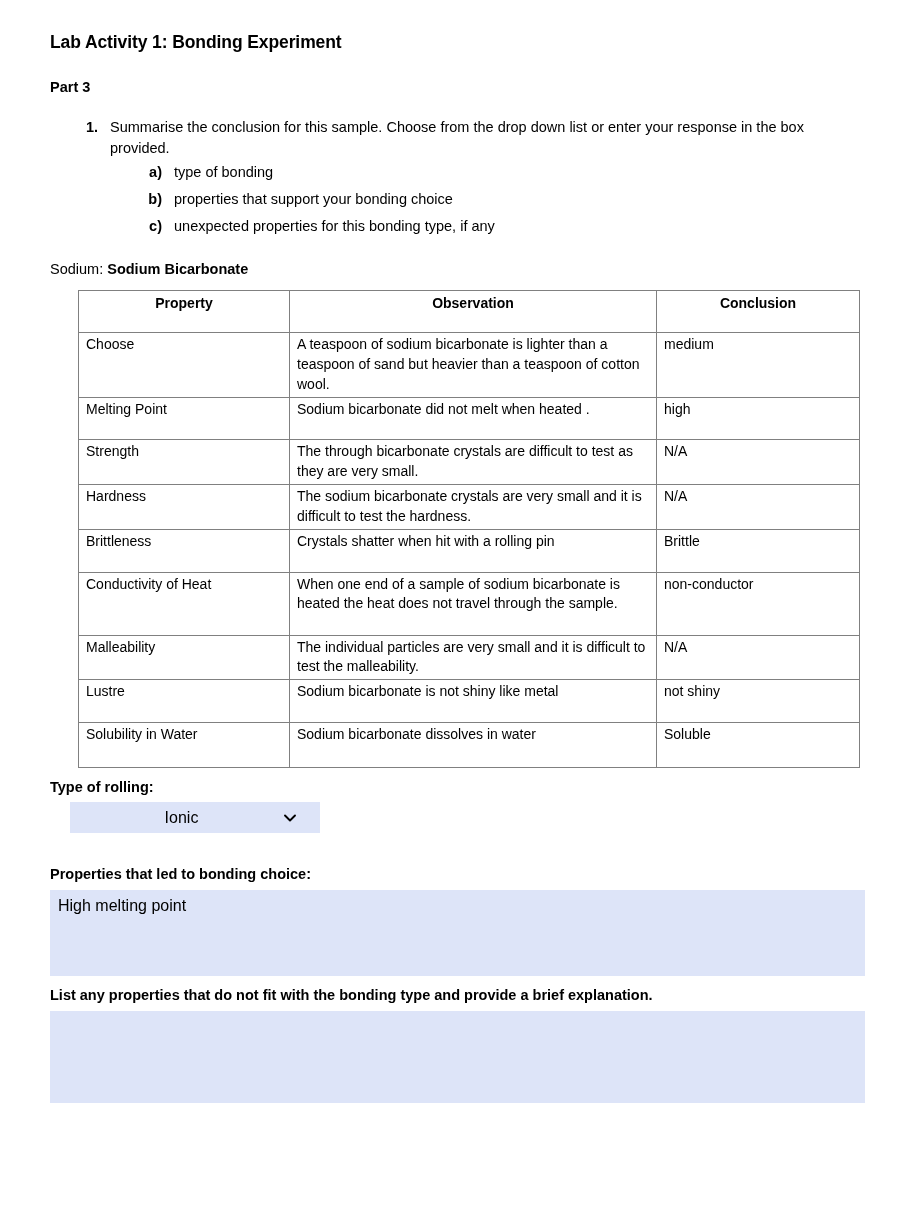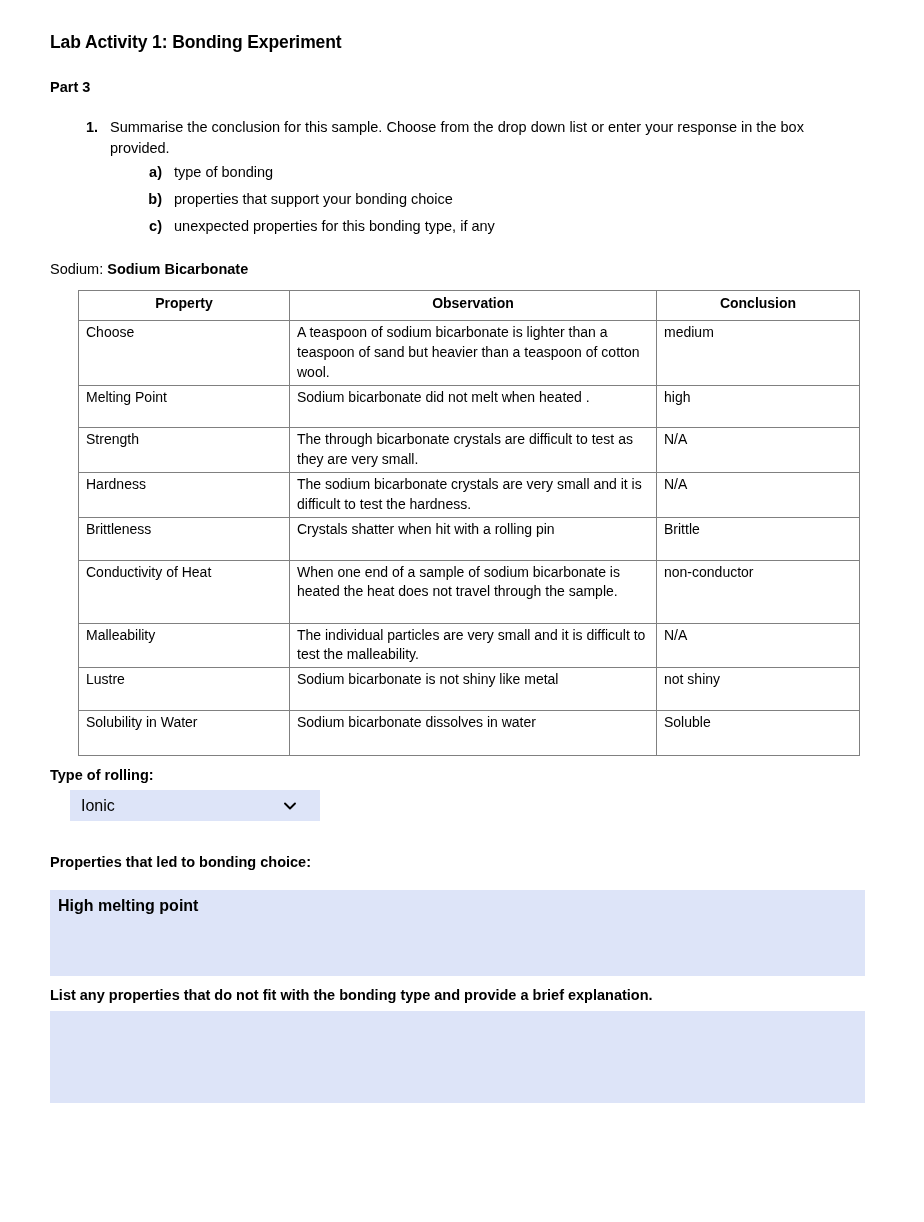--- a/index.html
+++ b/index.html
@@ -106,21 +106,21 @@
     border: 1px solid #808080;
     font-size: 14px;
     line-height: 1.42;
     padding: 2px 7px 2px 7px;
     vertical-align: top;
   }
   table.obs-table th {
     text-align: center;
     font-weight: bold;
     padding-top: 3px;
-    padding-bottom: 7px;
+    padding-bottom: 19px;
   }
   table.obs-table col.c-prop  { width: 211px; }
   table.obs-table col.c-obs   { width: 367px; }
   table.obs-table col.c-concl { width: 203px; }
 
   
   .field-label {
     font-size: 14.5px;
     font-weight: bold;
     margin: 11px 0 0 0;
@@ -134,38 +134,39 @@
     background: #dde4f8;
     display: flex;
     align-items: center;
     box-sizing: border-box;
     padding: 0 10px 0 11px;
   }
   .select-box .sel-value {
     font-size: 16px;
     line-height: 1;
     flex: 1 1 auto;
+    text-align: center;
   }
   .select-box .chev {
     width: 16px;
     height: 16px;
     flex: 0 0 auto;
     display: block;
     margin-right: 12px;
   }
 
   .answer-box {
     background: #dde4f8;
     width: 815px;
     box-sizing: border-box;
     padding: 6px 8px 0 8px;
     font-size: 16px;
     line-height: 1.3;
   }
-  .answer-box.box-properties { height: 86px; margin-top: 20px; font-weight: bold; }
+  .answer-box.box-properties { height: 86px; margin-top: 8px; }
   .answer-box.box-unexpected { height: 92px; margin-top: 8px; }
 
   .label-properties { margin-top: 33px; }
   .label-unexpected { margin-top: 11px; }
 </style>
 </head>
 <body>
 
 <div class="page">
 

